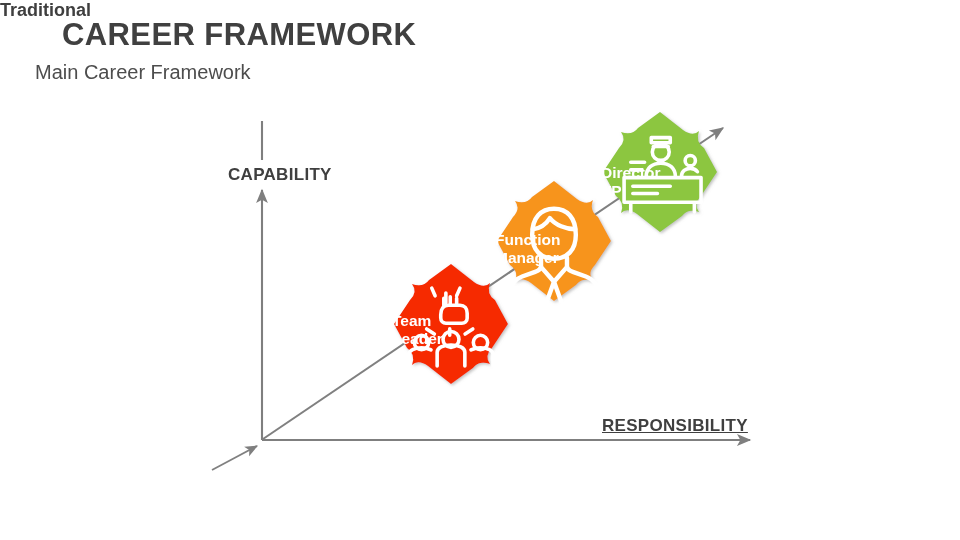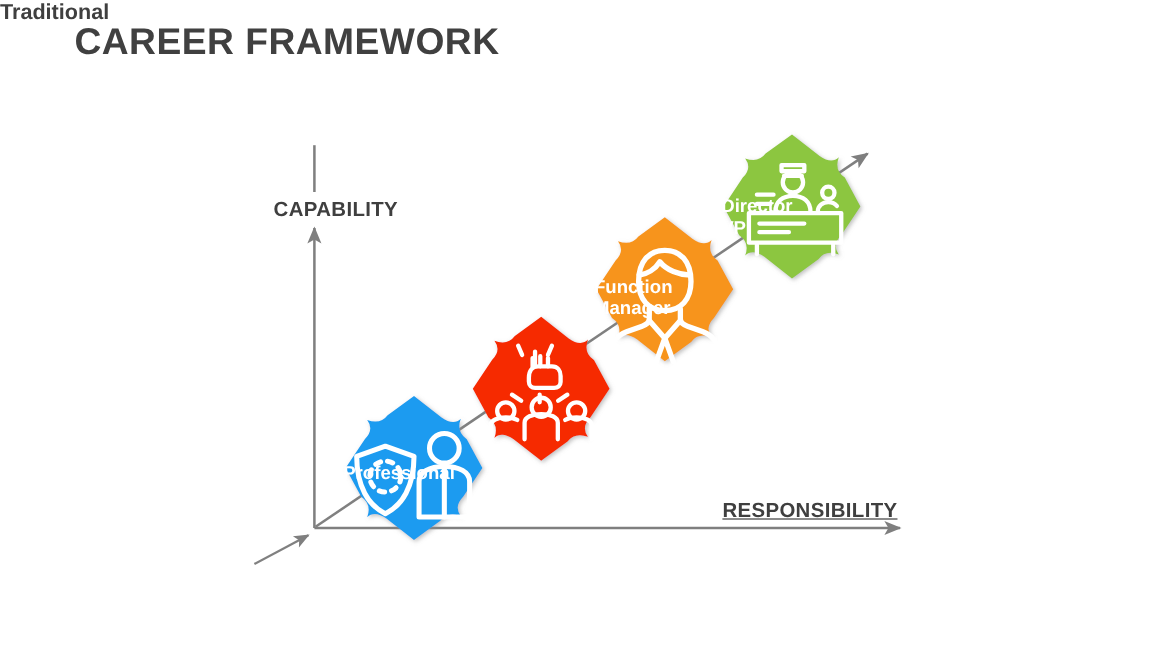--- a/index.html
+++ b/index.html
@@ -107,20 +107,21 @@
   #badge-director-vp { left: 601px; top: 110px; }
   #badge-director-vp .badge-icon { top: 24px; }
   #badge-director-vp .badge-text { top: 54px; }
 </style>
 </head>
 <body>
 
 <div id="stage">
 
   <div id="title">CAREER FRAMEWORK</div>
+  <div id="subtitle">Main Career Framework</div>
 
   <svg id="diagram" viewBox="0 0 960 540">
     <defs>
       <marker id="arrowGray" markerWidth="9" markerHeight="9" refX="6.6" refY="3.2" orient="auto" markerUnits="strokeWidth">
         <path d="M0.4,0.4 L7.2,3.2 L0.4,6 L2,3.2 Z" fill="#7f7f7f"></path>
       </marker>
       <filter id="softShadow" x="-30%" y="-30%" width="170%" height="170%">
         <feDropShadow dx="1.4" dy="1.4" stdDeviation="1.6" flood-color="#8a8a8a" flood-opacity="0.55"></feDropShadow>
       </filter>
     </defs>
@@ -133,46 +134,20 @@
 
     <line x1="263" y1="439" x2="723" y2="128" stroke="#808080" stroke-width="2.1" marker-end="url(#arrowGray)"></line>
 
     <line x1="212" y1="470" x2="257" y2="446" stroke="#808080" stroke-width="1.9" marker-end="url(#arrowGray)"></line>
   </svg>
 
   <div class="axis-label" id="label-capability">CAPABILITY</div>
   <div class="axis-label" id="label-responsibility">RESPONSIBILITY</div>
   <div id="label-traditional">Traditional</div>
 
-  <div class="badge" id="badge-professional">
-    <svg viewBox="0 0 118 124">
-      <path filter="url(#softShadow)" d="M59,2
-               L82,20 Q92,27 98,21 Q94,32 103,38
-               L116,62
-               L100,86 Q92,94 98,102 Q87,98 81,106
-               L59,122
-               L36,104 Q26,97 20,103 Q24,92 15,86
-               L2,62
-               L18,38 Q26,30 20,22 Q31,26 37,18 Z" fill="#1e9bf0"></path>
-    </svg>
-    <div class="badge-icon">
-      <svg width="42" height="30" viewBox="0 0 42 30">
-        <g fill="none" stroke="#ffffff" stroke-width="1.5" stroke-linecap="round" stroke-linejoin="round">
-          <path d="M12.5,6 L4,9 C4,18 7.5,23.5 12.5,26 C17.5,23.5 21,18 21,9 Z"></path>
-          <circle cx="12.5" cy="15" r="4.6" stroke-dasharray="1.6 2.1"></circle>
-          <circle cx="30" cy="6.6" r="4.4"></circle>
-          <path d="M22.5,27 L22.5,16.5 C22.5,13.6 25.6,12 30,12 C34.4,12 37.5,13.6 37.5,16.5 L37.5,27 Z"></path>
-          <path d="M30,12.6 L30,27"></path>
-        </g>
-      </svg>
-    </div>
-    <div class="badge-text">
-      <div>Professional</div>
-    </div>
-  </div>
 
   <div class="badge" id="badge-team-leader">
     <svg viewBox="0 0 118 124">
       <path filter="url(#softShadow)" d="M59,2
                L82,20 Q92,27 98,21 Q94,32 103,38
                L116,62
                L100,86 Q92,94 98,102 Q87,98 81,106
                L59,122
                L36,104 Q26,97 20,103 Q24,92 15,86
                L2,62
@@ -188,20 +163,24 @@
           <path d="M13.5,17.5 L16.5,19.5 M31.5,17.5 L28.5,19.5 M22.5,17.5 L22.5,20"></path>
           <circle cx="23" cy="21.6" r="3.1"></circle>
           <path d="M17.6,32 L17.6,26.6 C17.6,24.8 20,23.8 23,23.8 C26,23.8 28.4,24.8 28.4,26.6 L28.4,32"></path>
           <circle cx="11.5" cy="22.8" r="2.8"></circle>
           <path d="M6.6,32 L6.6,27.4 C6.6,25.8 8.8,24.9 11.5,24.9 C13,24.9 14.3,25.2 15.2,25.7"></path>
           <circle cx="34.5" cy="22.8" r="2.8"></circle>
           <path d="M39.4,32 L39.4,27.4 C39.4,25.8 37.2,24.9 34.5,24.9 C33,24.9 31.7,25.2 30.8,25.7"></path>
         </g>
       </svg>
     </div>
+    <div class="badge-text">
+      <div>Team</div>
+      <div>Leader</div>
+    </div>
   </div>
 
   <div class="badge" id="badge-function-manager">
     <svg viewBox="0 0 118 124">
       <path filter="url(#softShadow)" d="M59,2
                L82,20 Q92,27 98,21 Q94,32 103,38
                L116,62
                L100,86 Q92,94 98,102 Q87,98 81,106
                L59,122
                L36,104 Q26,97 20,103 Q24,92 15,86

